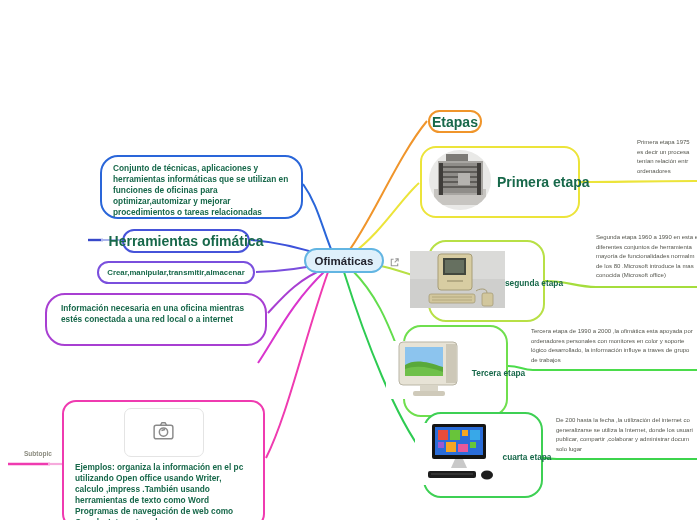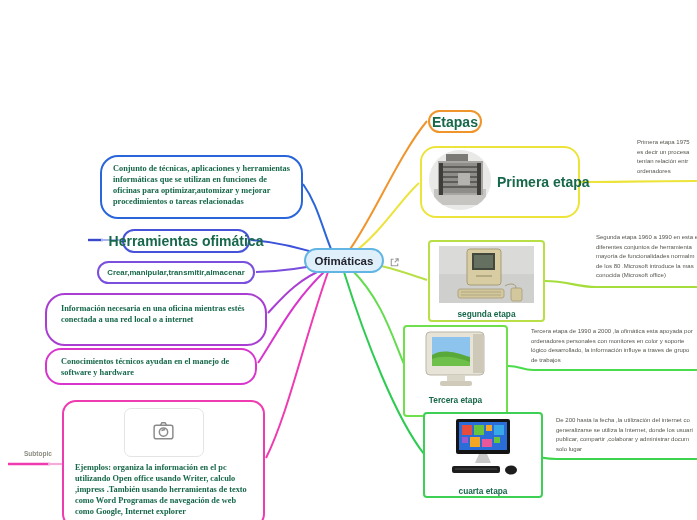--- a/index.html
+++ b/index.html
@@ -2,38 +2,38 @@
 <html><head>
 <meta charset="utf-8">
 <style>
   html,body{margin:0;padding:0;background:#fff;}
   #canvas{position:relative;width:697px;height:520px;background:#ffffff;overflow:hidden;
           font-family:"Liberation Sans",sans-serif;}
   #wires{position:absolute;left:0;top:0;width:697px;height:520px;}
   .node{position:absolute;box-sizing:border-box;background:#fff;border:2px solid #ccc;
         border-radius:16px;color:#17684a;font-weight:bold;}
   .pill{display:flex;align-items:center;justify-content:center;white-space:nowrap;font-size:14px;}
-  .para{font-size:8.3px;line-height:11px;font-family:Liberation Serif, serif;}
+  .para{font-size:8.3px;line-height:11px;}
   
   #n-conjunto{left:100px;top:155px;width:203px;height:64px;border-color:#2a66d9;padding:6px 11px;border-radius:18px;}
   #n-herramientas{left:122px;top:229px;width:128px;height:24px;border-color:#4653d9;border-radius:12px;}
   #n-crear{left:97px;top:261px;width:158px;height:23px;border-color:#7a4fdd;border-radius:12px;font-size:7.8px;}
   #n-informacion{left:45px;top:293px;width:222px;height:53px;border-color:#a83fd2;padding:8px 14px;border-radius:20px;}
   #n-conocimientos{left:45px;top:348px;width:212px;height:37px;border-color:#d935cd;padding:6px 14px;border-radius:16px;}
   #n-ejemplos{left:62px;top:400px;width:203px;height:128px;border-color:#ef3bb0;padding:4px 8px;border-radius:14px;}
   #n-ejemplos .para{margin-top:5px;padding:0 3px;}
   .media-ph{width:78px;height:47px;margin:2px auto 0;background:#fff;border:1px solid #e4e4e4;
             border-radius:7px;display:flex;align-items:center;justify-content:center;}
   
   #n-center{left:304px;top:248px;width:80px;height:25px;background:#dff0fb;border-color:#62b5e2;
             color:#24242e;font-size:11.5px;border-radius:13px;}
   #link-ic{position:absolute;left:389px;top:254px;width:11px;height:11px;cursor:pointer;}
   
   #n-etapas{left:428px;top:110px;width:54px;height:23px;border-color:#f0952b;border-radius:12px;}
-  .photo-node{display:flex;flex-direction:column;align-items:center;border-radius:4px;padding:4px 4px 3px;}
+  .photo-node{display:flex;flex-direction:row;align-items:center;border-radius:18px;padding:4px 4px 3px;justify-content:center;}
   .photo-node .cap{font-size:8.3px;margin-top:2px;white-space:nowrap;}
   #n-primera{left:420px;top:146px;width:160px;height:72px;border-color:#ece43a;border-radius:16px;
              display:flex;flex-direction:row;align-items:center;padding:3px 6px;}
   #n-primera .cap{font-size:14px;margin-left:5px;white-space:nowrap;}
   #n-segunda{left:428px;top:240px;width:117px;height:82px;border-color:#b8e046;}
   #n-tercera{left:403px;top:325px;width:105px;height:92px;border-color:#6fdf4e;}
   #n-cuarta{left:423px;top:412px;width:120px;height:86px;border-color:#3ed054;}
   
   .note{position:absolute;color:#55564e;font-size:6px;line-height:9.6px;}
   .note div{white-space:nowrap;}
@@ -77,21 +77,20 @@
   </svg>
 
   <div class="node para" id="n-conjunto">Conjunto de técnicas, aplicaciones y herramientas informáticas que se utilizan en funciones de oficinas para optimizar,automizar y mejorar procedimientos o tareas relacionadas</div>
 
   <div class="node pill" id="n-herramientas">Herramientas ofimática</div>
 
   <div class="node para" id="n-informacion">Información necesaria en una oficina mientras estés conectada a una red local o a internet</div>
 
   <div class="node pill" id="n-crear">Crear,manipular,transmitir,almacenar</div>
 
-  <div class="node para" id="n-conocimientos">Conocimientos técnicos ayudan en el manejo de software y hardware</div>
 
   <div class="node" id="n-ejemplos">
     <div class="media-ph">
       <span>
         <svg width="25" height="25" viewBox="0 0 24 24" fill="none" stroke="#8a8a8a" stroke-width="1.4">
           <rect x="3" y="7" width="18" height="13" rx="2"></rect>
           <path d="M9 7 L10.5 4.5 L13.5 4.5 L15 7"></path>
           <circle cx="12" cy="13.5" r="4"></circle>
           <path d="M10 12 L13.5 11"></path>
         </svg>

